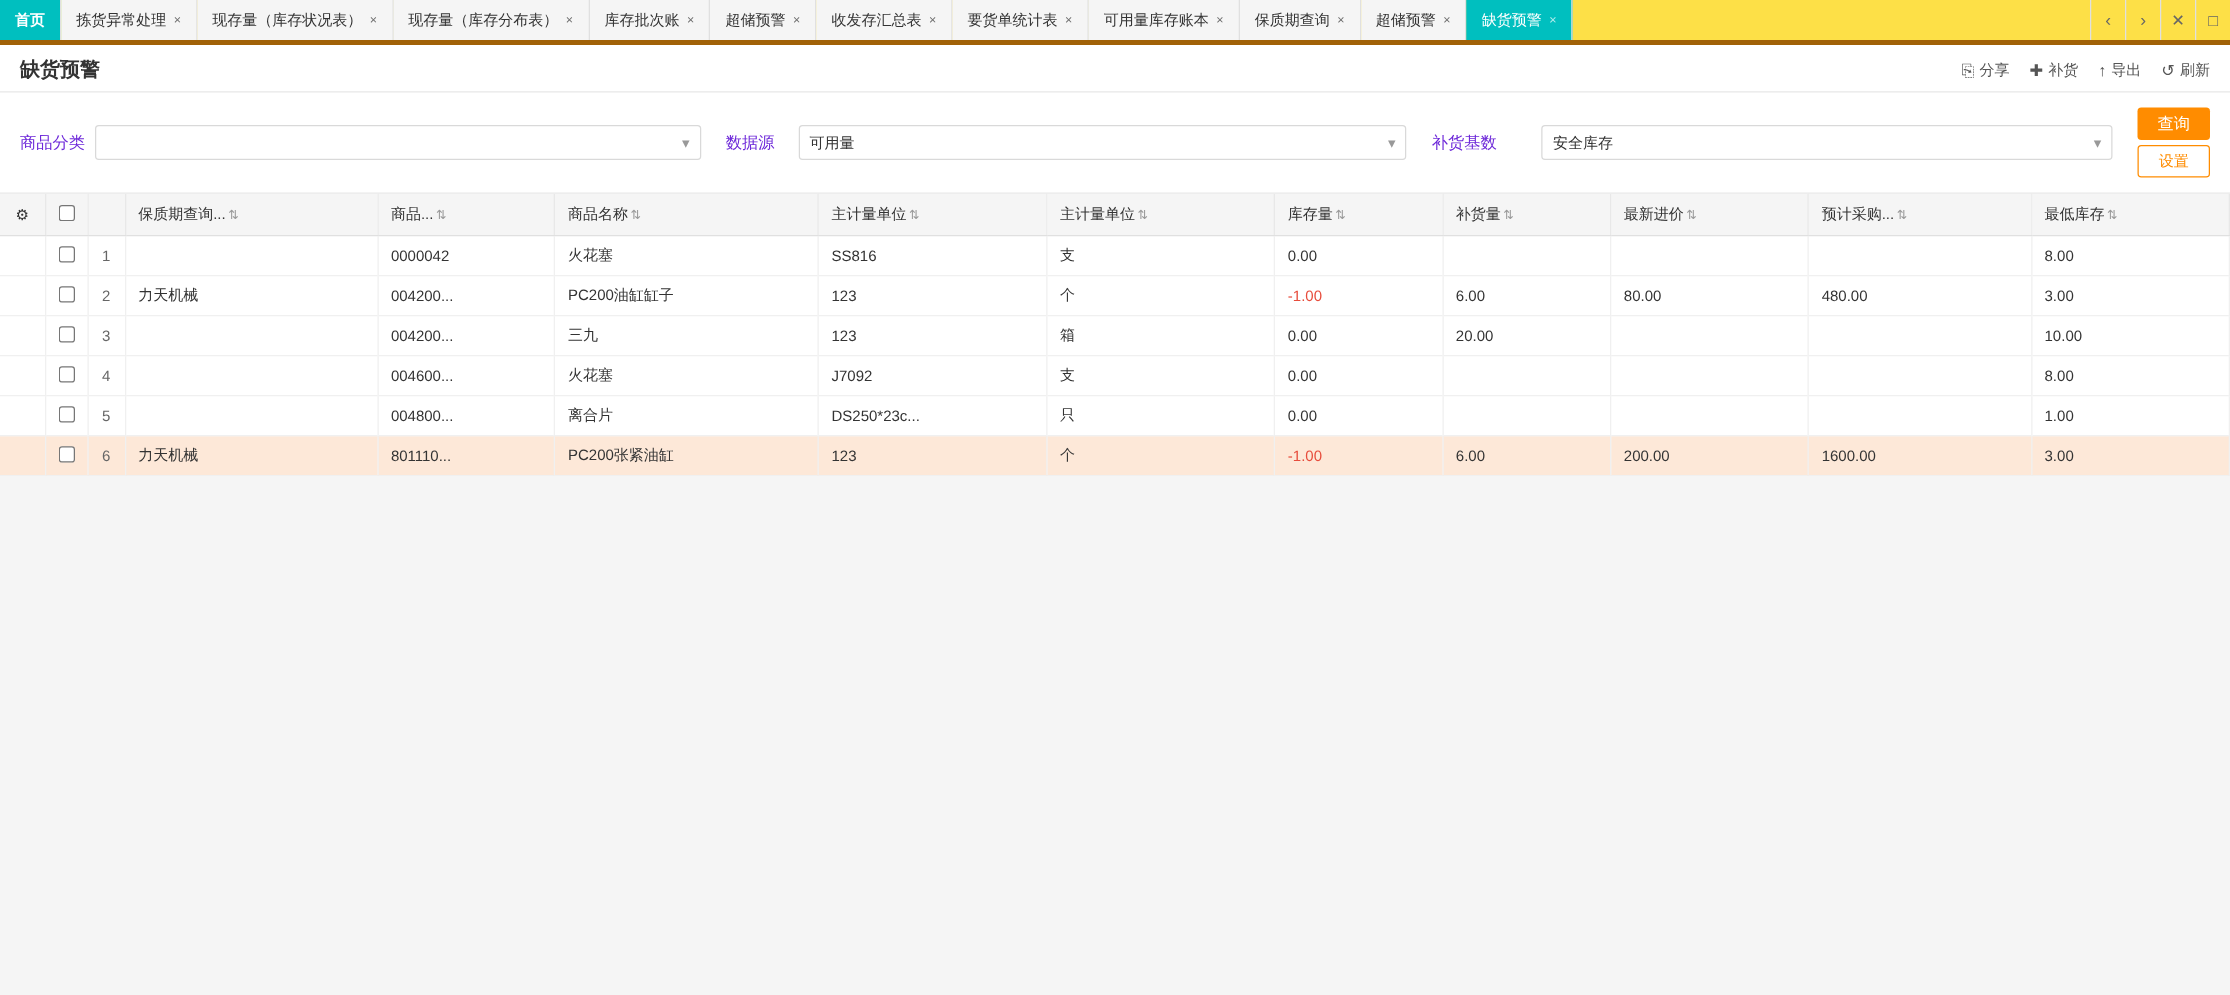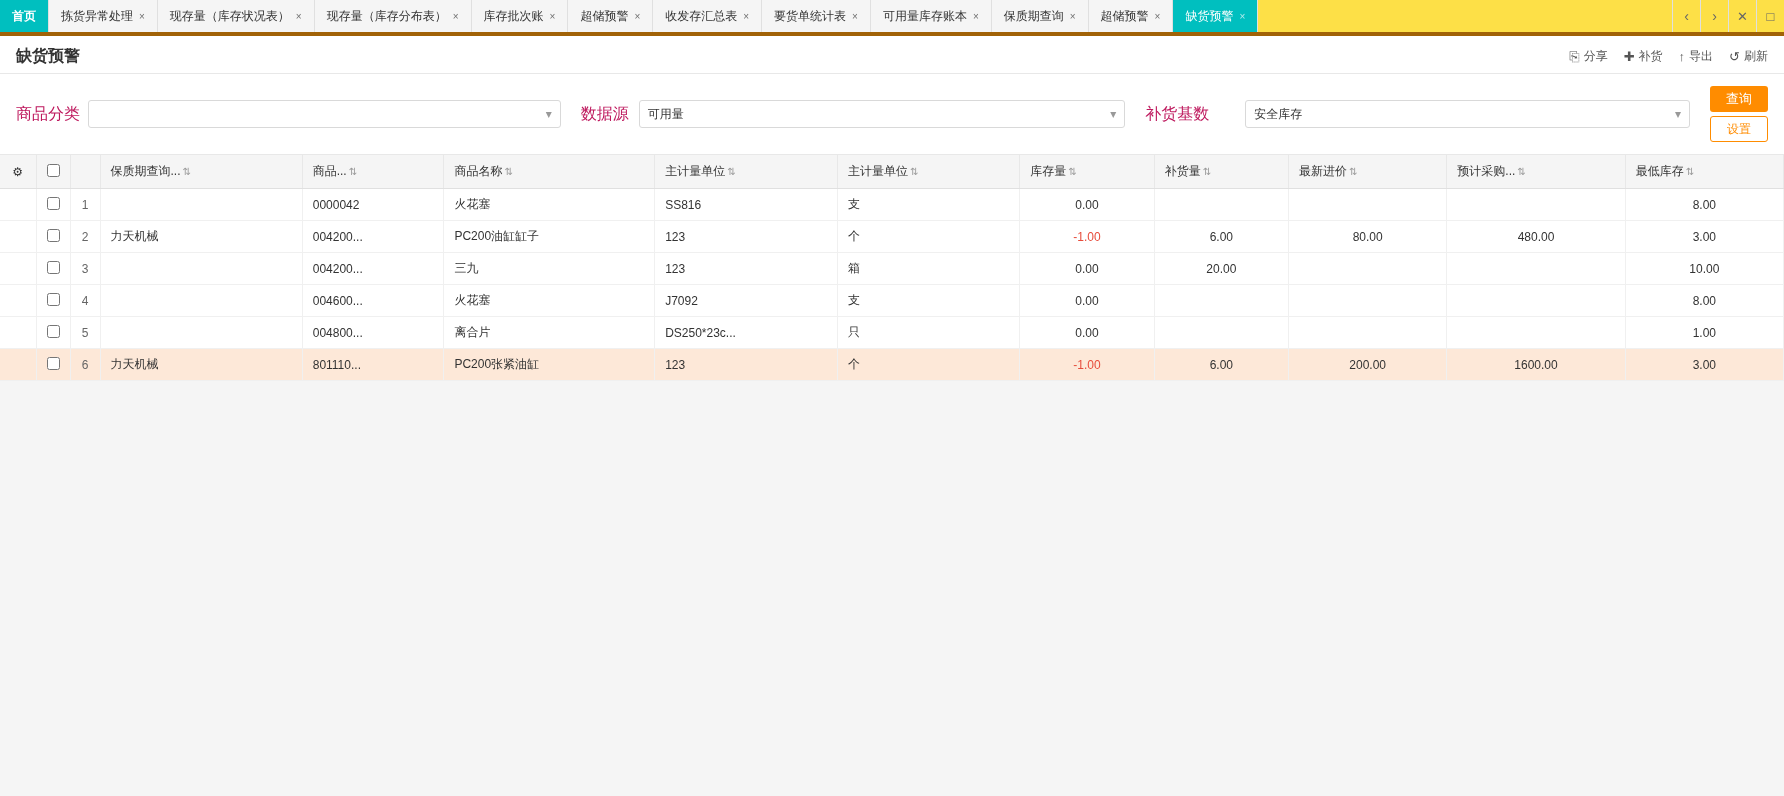--- a/index.html
+++ b/index.html
@@ -103,23 +103,23 @@
       gap: 20px;
       border-bottom: 1px solid #e8e8e8;
     }
     .filter-item {
       display: flex;
       align-items: center;
       gap: 8px;
       flex: 1;
     }
     .filter-label {
-      color: #be185d;
+      color: #6d28d9;
       white-space: nowrap;
-      font-size: 16px;
+      font-size: 13px;
       min-width: 50px;
     }
     .filter-select {
       flex: 1;
       height: 28px;
       border: 1px solid #d9d9d9;
       border-radius: 3px;
       padding: 0 8px;
       font-size: 12px;
       color: #333;
@@ -197,21 +197,21 @@
     tbody td {
       padding: 7px 10px;
       border-right: 1px solid #f0f0f0;
       color: #333;
     }
     .td-num {
       text-align: center;
       color: #666;
     }
     .td-right {
-      text-align: center;
+      text-align: left;
     }
     .checkbox-cell {
       text-align: center;
       width: 30px;
     }
     .gear-cell {
       text-align: center;
       width: 36px;
     }
   </style>

